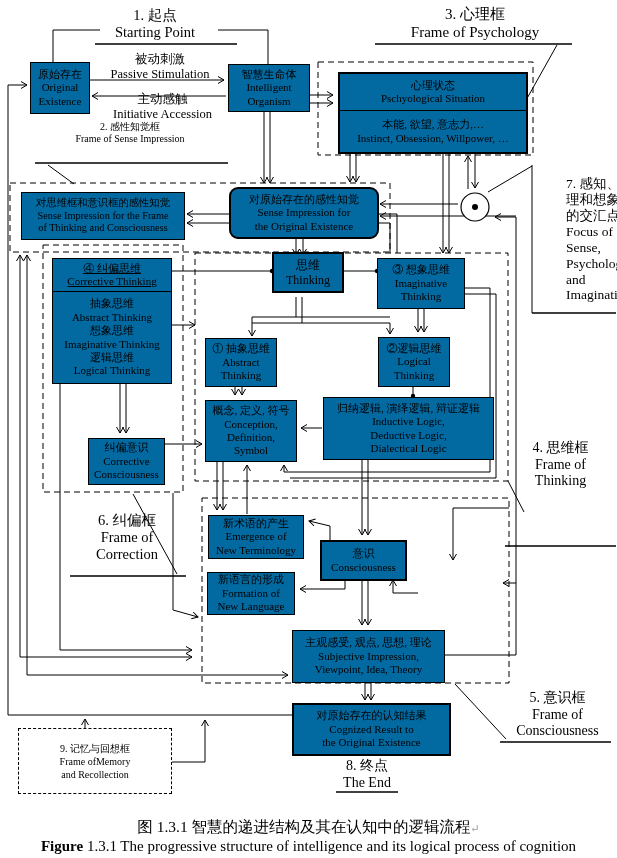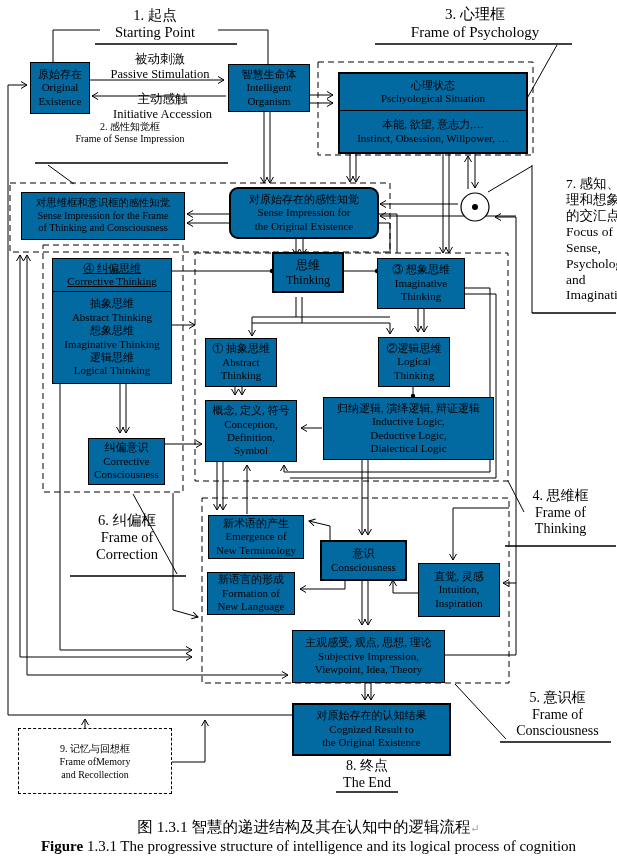--- a/index.html
+++ b/index.html
@@ -213,23 +213,20 @@
 Emergence of
 New Terminology</div>
 
 <div class="node" style="left:207px;top:572px;width:86px;height:41px;">新语言的形成
 Formation of
 New Language</div>
 
 <div class="node thick" style="left:320px;top:540px;width:83px;height:37px;">意识
 Consciousness</div>
 
-<div class="node" style="left:418px;top:563px;width:80px;height:52px;">直觉, 灵感
-Intuition,
-Inspiration</div>
 
 <div class="node" style="left:292px;top:630px;width:151px;height:51px;">主观感受, 观点, 思想, 理论
 Subjective Impression,
 Viewpoint, Idea, Theory</div>
 
 <div class="node thick" style="left:292px;top:703px;width:155px;height:49px;">对原始存在的认知结果
 Cognized Result to
 the Original Existence</div>
 
 <div class="lbl" style="left:75px;top:7px;width:160px;font-size:14.5px;">1. 起点
@@ -249,21 +246,21 @@
 
 <div class="lbl" style="left:534px;top:176px;width:83px;font-size:13.5px;text-align:left;padding-left:32px;">7. 感知、心
 理和想象
 的交汇点
 Focus of
 Sense,
 Psychology
 and
 Imagination</div>
 
-<div class="lbl" style="left:504px;top:488px;width:113px;font-size:14px;">4. 思维框
+<div class="lbl" style="left:504px;top:440px;width:113px;font-size:14px;">4. 思维框
 Frame of
 Thinking</div>
 
 <div class="lbl" style="left:498px;top:690px;width:119px;font-size:14px;">5. 意识框
 Frame of
 Consciousness</div>
 
 <div class="lbl" style="left:66px;top:512px;width:122px;font-size:14.5px;">6. 纠偏框
 Frame of
 Correction</div>

